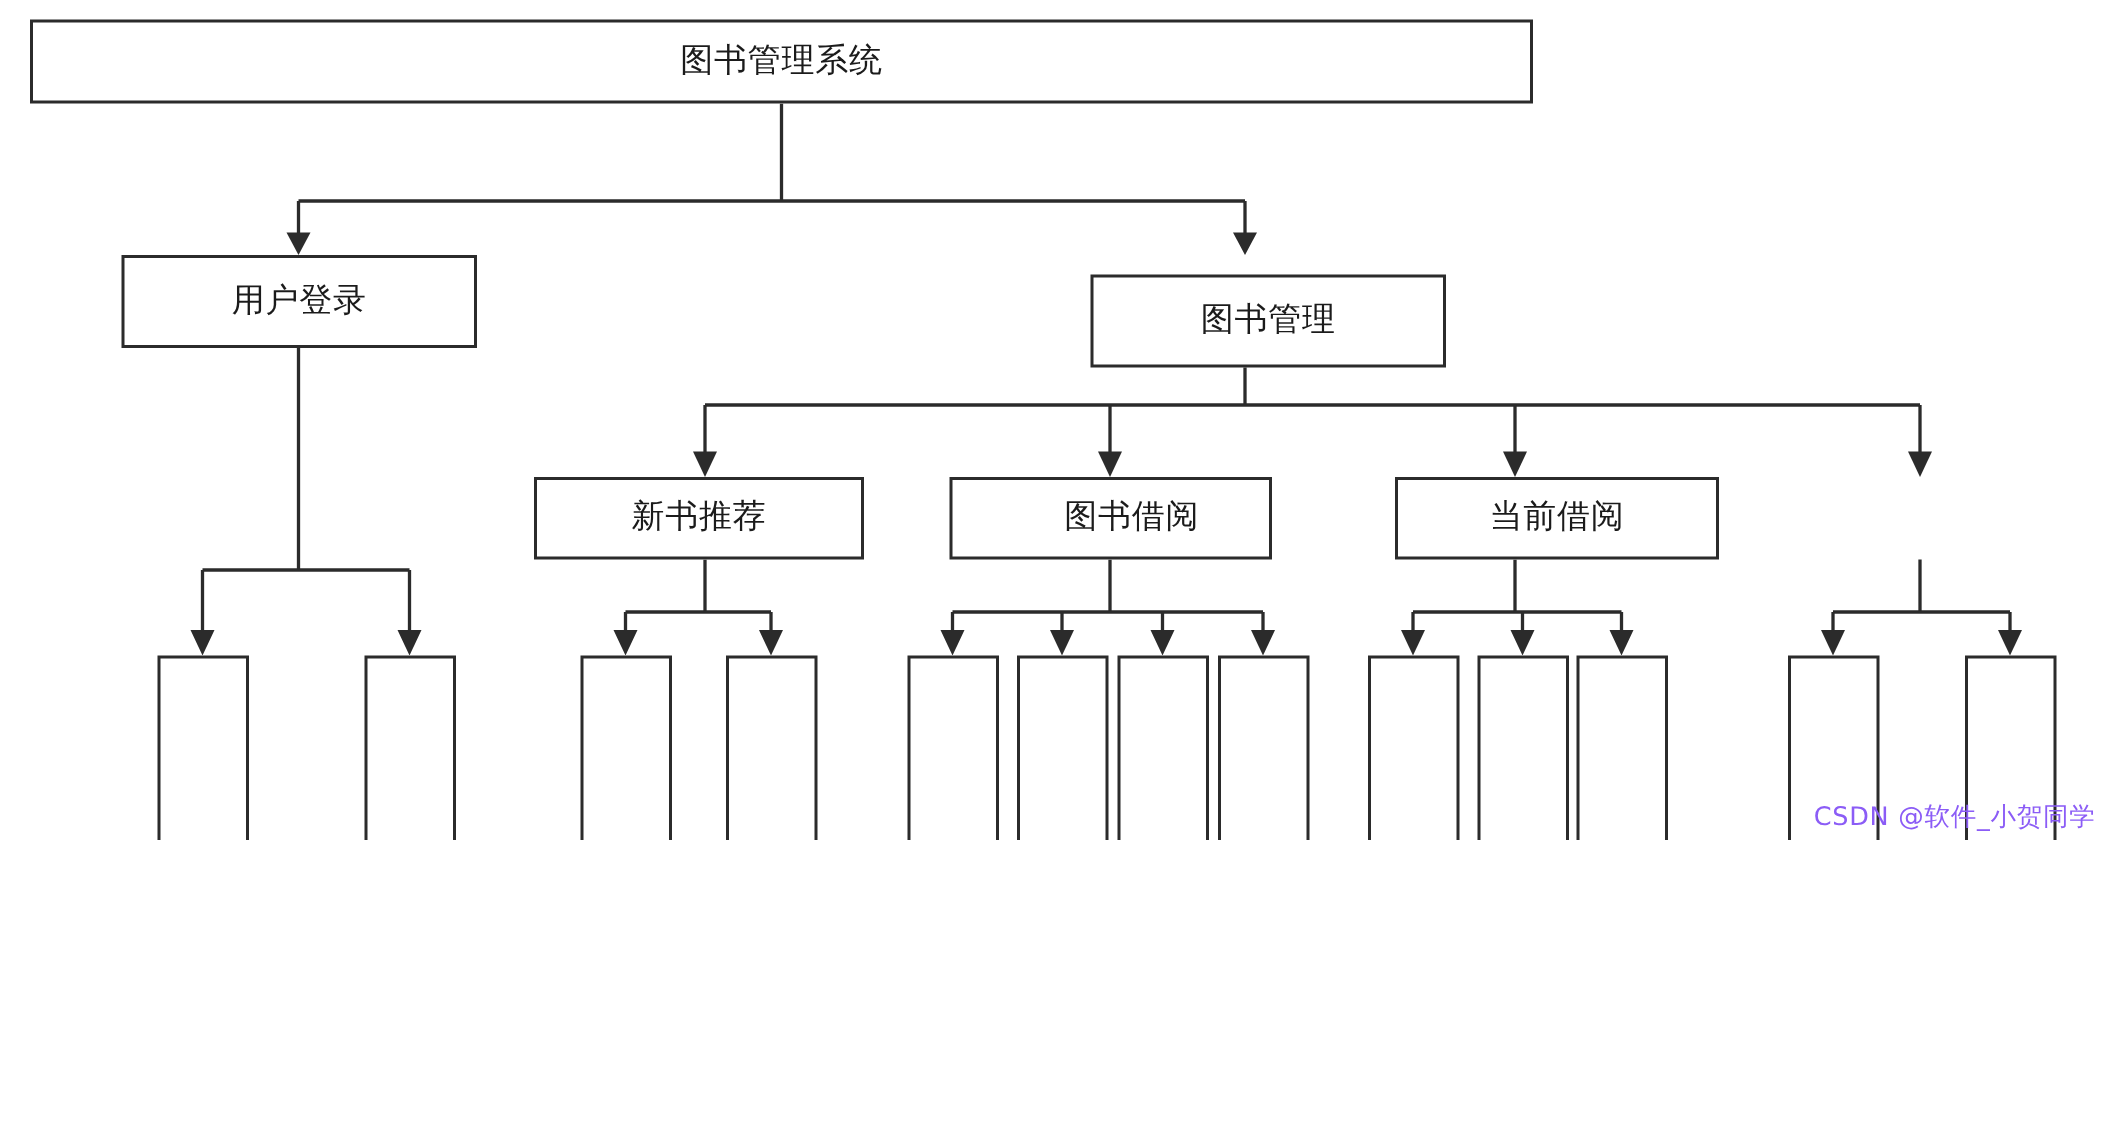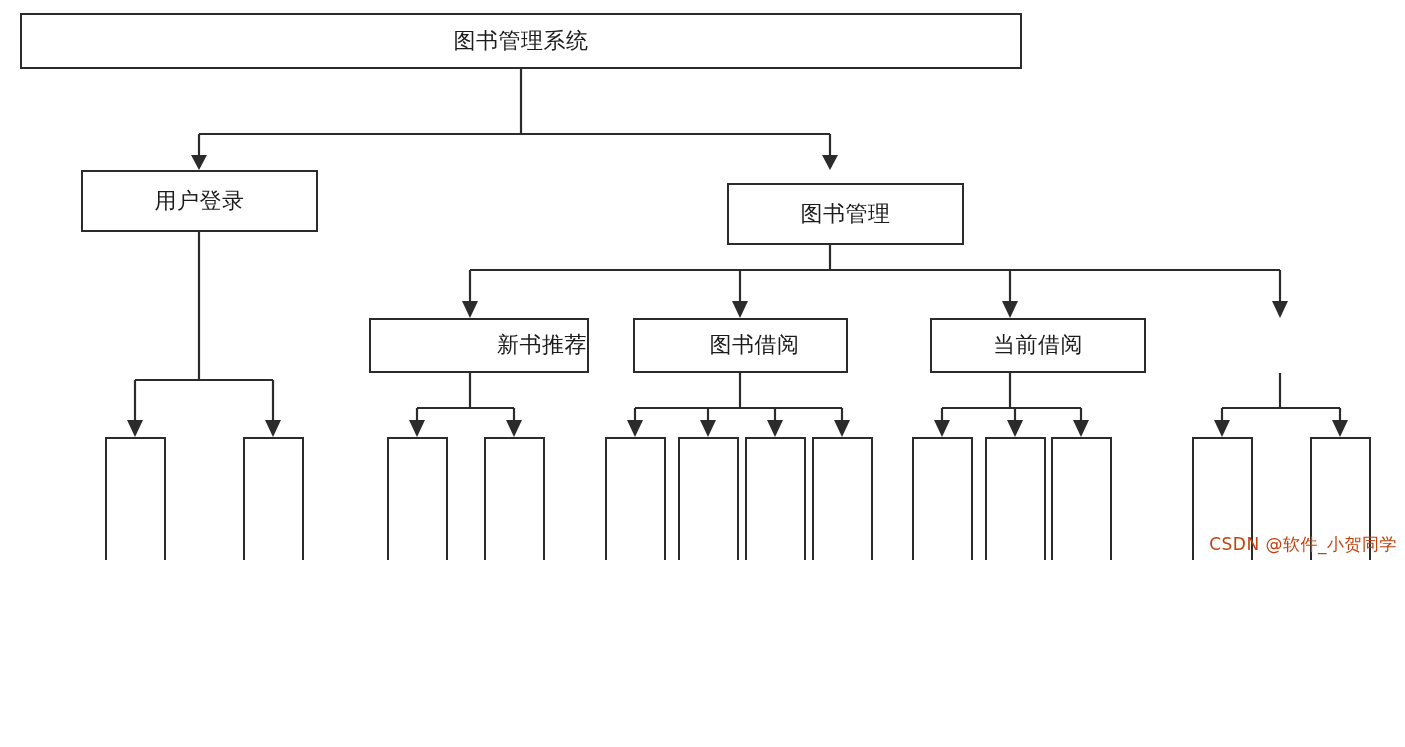--- a/index.html
+++ b/index.html
@@ -69,21 +69,21 @@
   #wires polygon.arrow {
     fill: #2b2b2b;
     stroke: none;
   }
   
   .watermark {
     position: absolute;
     right: 8px;
     bottom: 4px;
     font-size: 17px;
-    color: #c2410c;
+    color: #8b5cf6;
     letter-spacing: 0.5px;
     white-space: nowrap;
     font-family: "DejaVu Sans", "Liberation Sans", sans-serif;
   }
 </style>
 </head>
 <body>
 
 <div id="canvas">
 
@@ -154,21 +154,21 @@
   </div>
 
   <div class="node h" style="left:81px; top:170px; width:237px; height:62px;">
     <span>用户登录</span>
   </div>
 
   <div class="node h" style="left:711px; top:183px; width:237px; height:62px;margin-left:16px;">
     <span>图书管理</span>
   </div>
 
-  <div class="node h" style="left:369px; top:318px; width:220px; height:55px;justify-content:flex-end;">
+  <div class="node h" style="left:356px; top:318px; width:220px; height:55px;">
     <span>新书推荐</span>
   </div>
 
   <div class="node h" style="left:633px; top:318px; width:215px; height:55px;padding-left:28px;">
     <span>图书借阅</span>
   </div>
 
   <div class="node h" style="left:902px; top:318px; width:216px; height:55px;margin-left:28px;">
     <span>当前借阅</span>
   </div>

